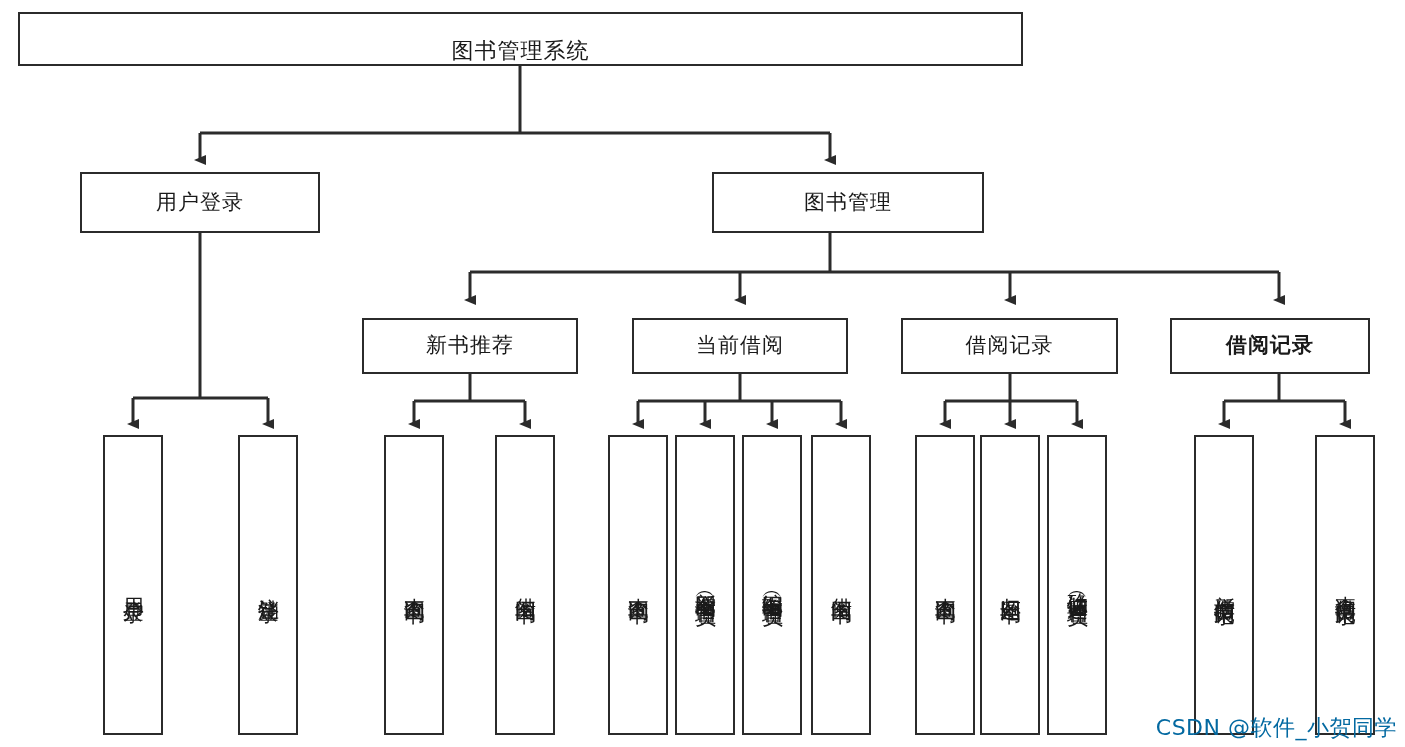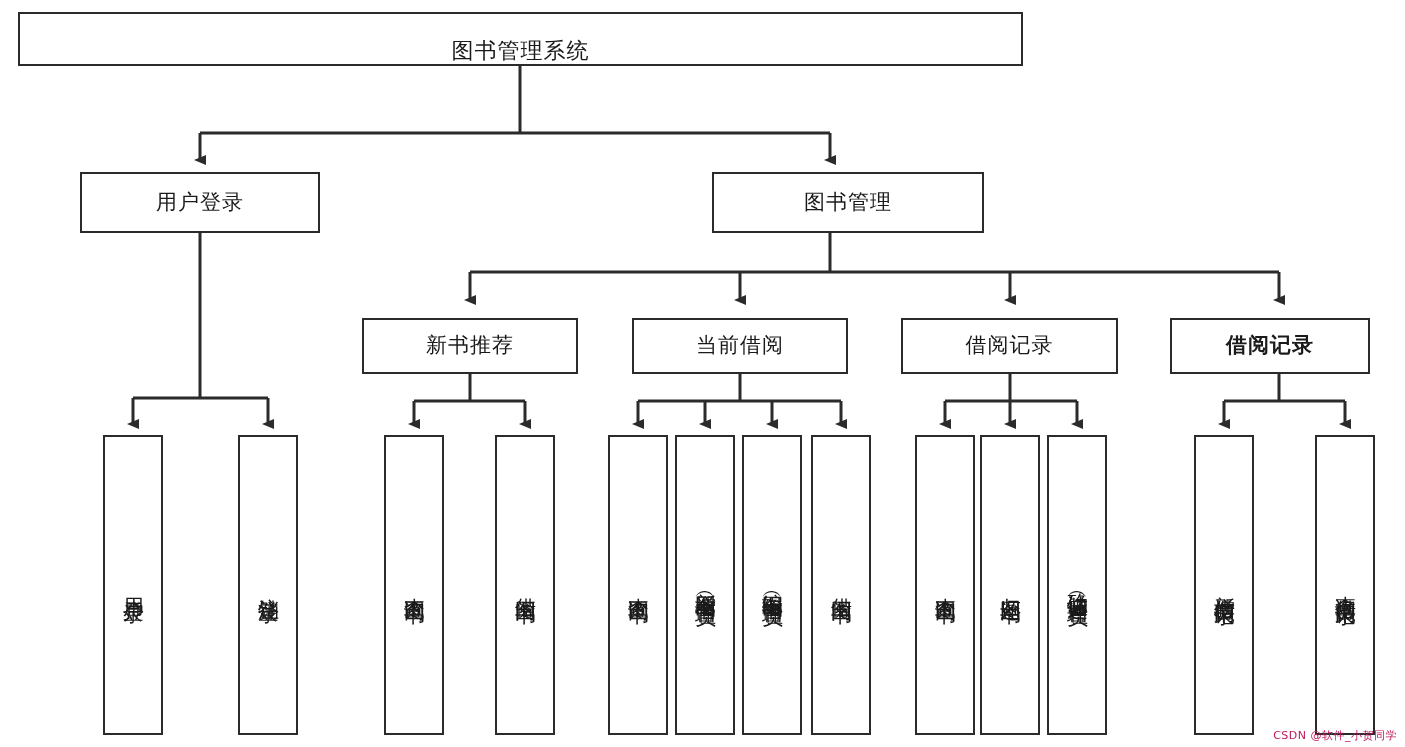--- a/index.html
+++ b/index.html
@@ -58,22 +58,22 @@
     white-space: nowrap;
     color: #1a1a1a;
   }
   .htext {
     white-space: nowrap;
   }
   #watermark {
     position: absolute;
     right: 8px;
     bottom: 4px;
-    font-size: 11px;
-    color: #be185d;
+    font-size: 22px;
+    color: #0369a1;
     letter-spacing: 0.5px;
     white-space: nowrap;
   }
 </style>
 </head>
 <body>
 
 <div id="canvas">
 
   <svg class="wires" viewBox="0 0 1405 747">

